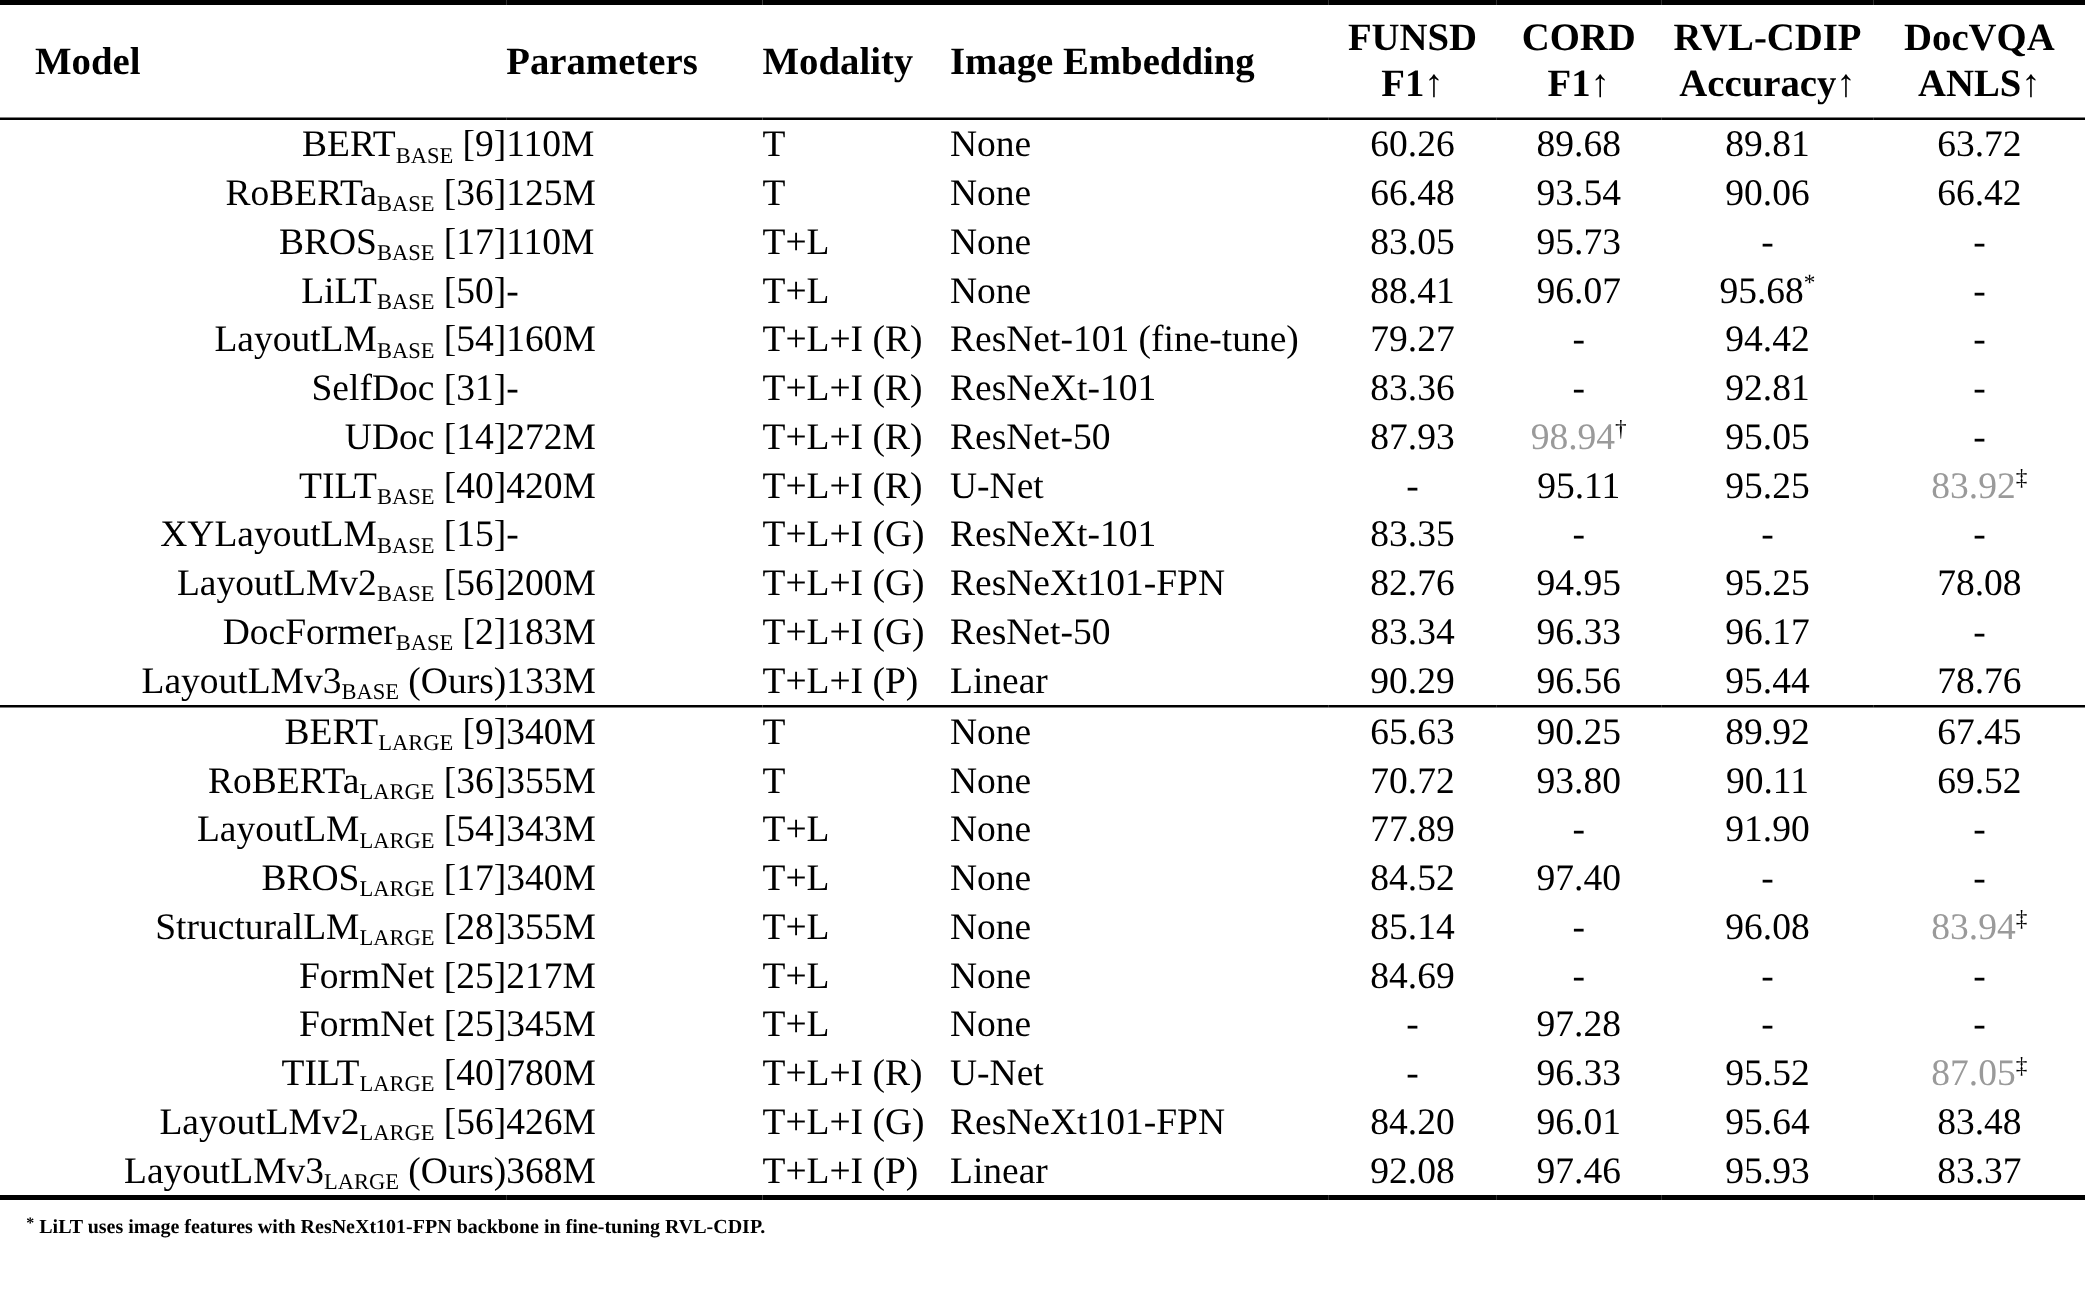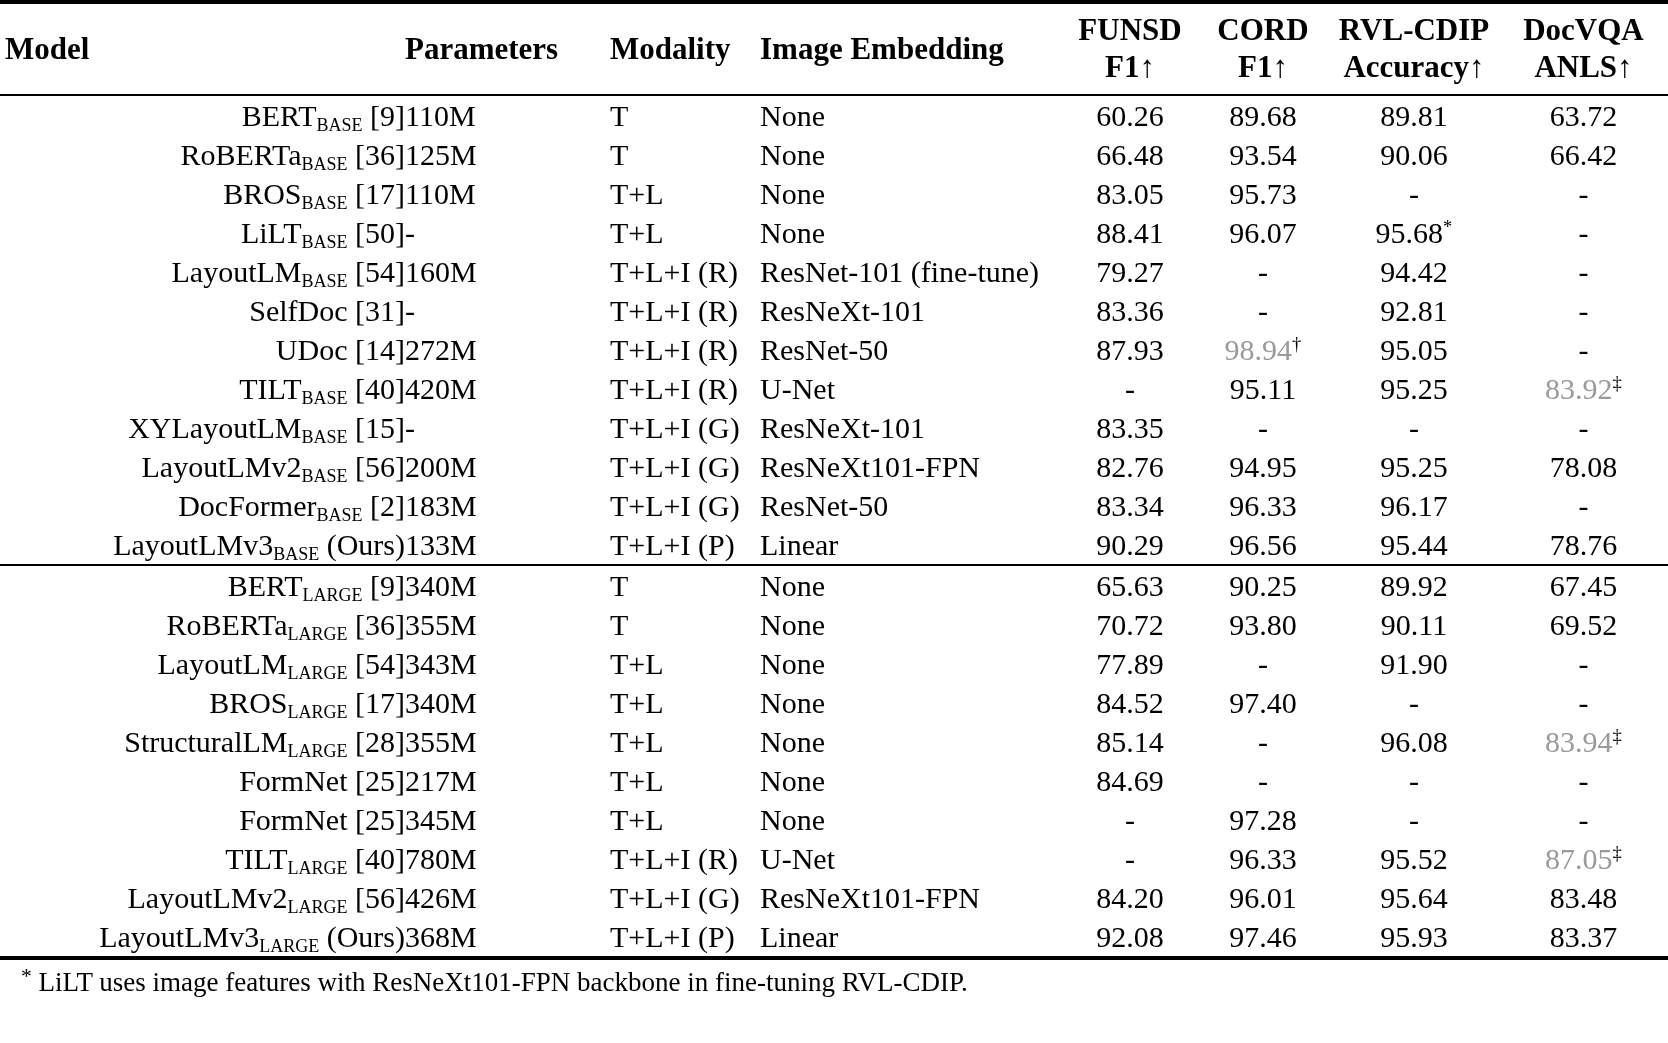--- a/index.html
+++ b/index.html
@@ -24,21 +24,21 @@
   thead th {
     font-weight: bold;
     font-size: 31px;
     line-height: 37px;
     padding: 7px 0 9px 0;
     vertical-align: middle;
     white-space: nowrap;
   }
   th.h-left { text-align: left; }
   th.h-center { text-align: center; }
-  th.c-model { padding-left: 5px; }
+  th.c-model { padding-left: 28px; }
   thead tr th { border-bottom: 2px solid #000000; }
   tbody[data-section="base"] tr:last-child td { border-bottom: 2px solid #000000; }
   tbody[data-section="large"] tr:last-child td { border-bottom: 4px solid #000000; }
   td {
     font-size: 30px;
     height: 39px;
     line-height: 39px;
     padding: 0;
     white-space: nowrap;
     vertical-align: middle;
@@ -57,24 +57,25 @@
   }
   sup {
     font-size: 0.62em;
     vertical-align: baseline;
     position: relative;
     top: -0.55em;
     line-height: 0;
     color: #000000;
   }
   .footnote {
-    font-size: 27px;
+    font-size: 16px;
     line-height: 30px;
     padding: 7px 0 0 21px;
     color: #000000;
+    font-weight: bold;
   }
   .footnote sup { top: -0.35em; font-size: 0.8em; }
 </style>
 </head>
 <body>
 
 <div class="paper-wrap">
   <table class="results">
     <colgroup>
       <col style="width:405px">

